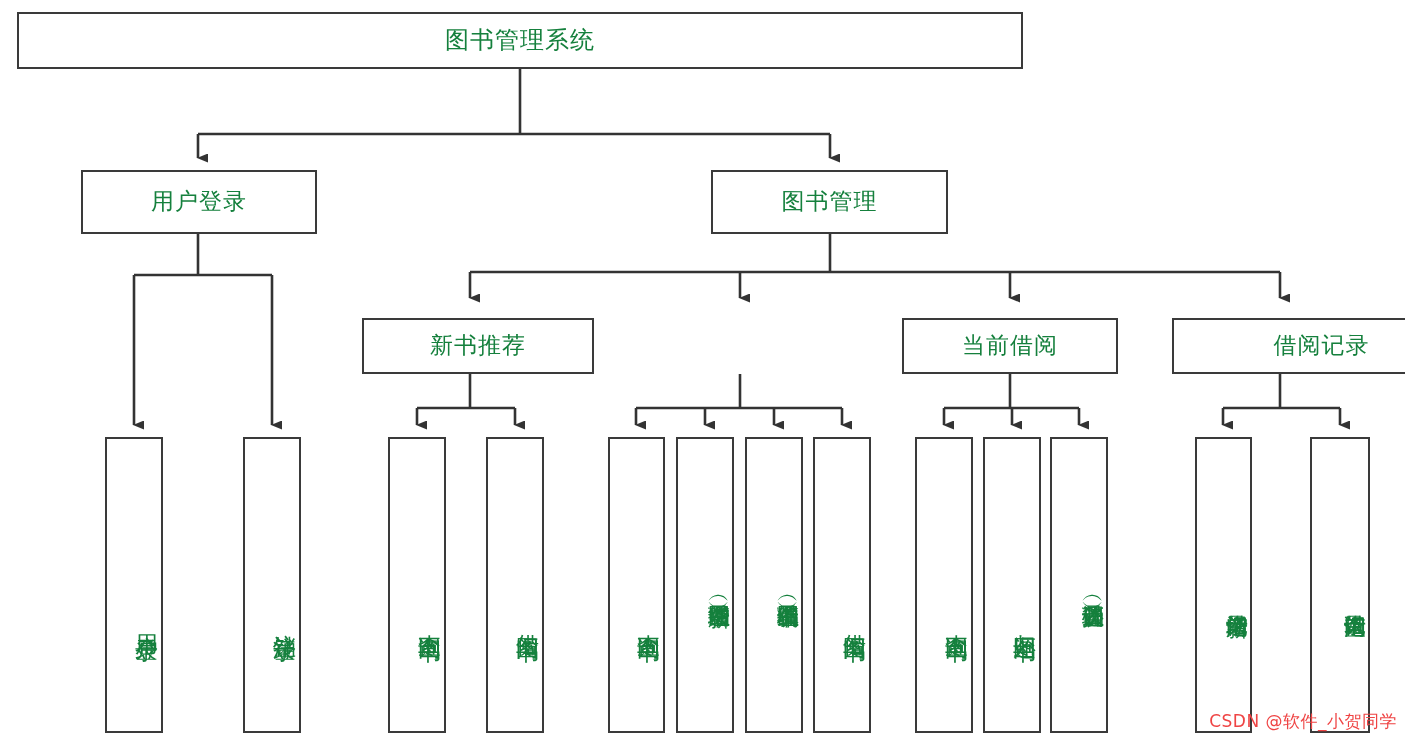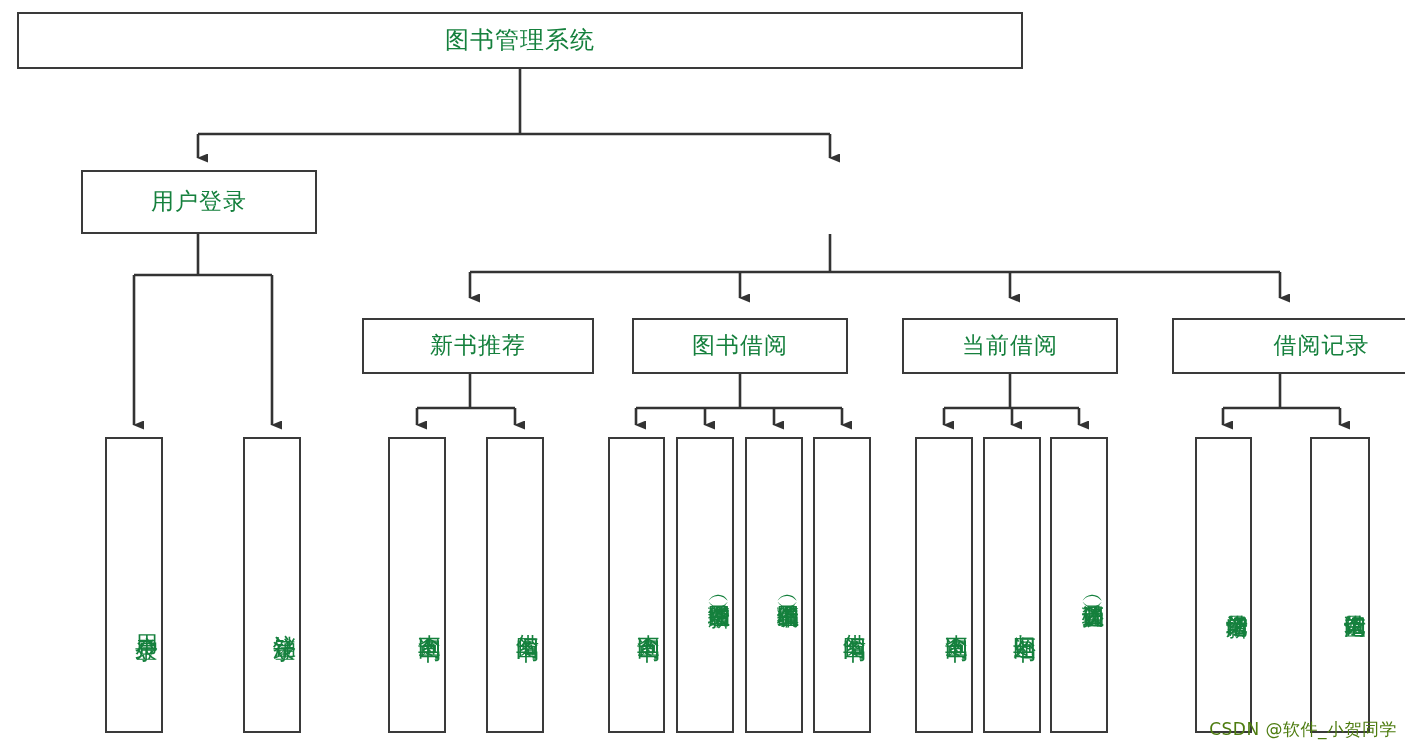--- a/index.html
+++ b/index.html
@@ -59,23 +59,23 @@
     font-size: 22px;
     letter-spacing: 0px;
     line-height: 1.15;
   }
   .label {
     display: block;
   }
   #watermark {
     position: absolute;
     right: 8px;
-    bottom: 6px;
+    bottom: 14px;
     font-size: 17px;
-    color: #4d7c0f;
+    color: #ef4444;
     letter-spacing: 0.5px;
     font-family: "DejaVu Sans", "Liberation Sans", sans-serif;
     white-space: nowrap;
   }
 </style>
 </head>
 <body>
 
 <div id="diagram-root">
 
@@ -129,27 +129,27 @@
     </g>
   </svg>
 
   <div class="node horiz root" style="left:17px; top:12px; width:1006px; height:57px;">
     <span class="label">图书管理系统</span>
   </div>
 
   <div class="node horiz" style="left:81px; top:170px; width:236px; height:64px;">
     <span class="label">用户登录</span>
   </div>
+  <div class="node horiz" style="left:711px; top:170px; width:237px; height:64px;">
+    <span class="label">图书管理</span>
+  </div>
 
   <div class="node horiz" style="left:362px; top:318px; width:232px; height:56px;">
     <span class="label">新书推荐</span>
   </div>
-  <div class="node horiz" style="left:632px; top:318px; width:216px; height:56px;">
-    <span class="label">图书借阅</span>
-  </div>
   <div class="node horiz" style="left:902px; top:318px; width:216px; height:56px;">
     <span class="label">当前借阅</span>
   </div>
   <div class="node horiz" style="left:1172px; top:318px; width:260px; height:56px;padding-left:39px;">
     <span class="label">借阅记录</span>
   </div>
 
   <div class="node leaf" style="left:105px; top:437px; width:58px; height:296px; padding-top:70px;">
     <span class="label">用户登录</span>
   </div>

